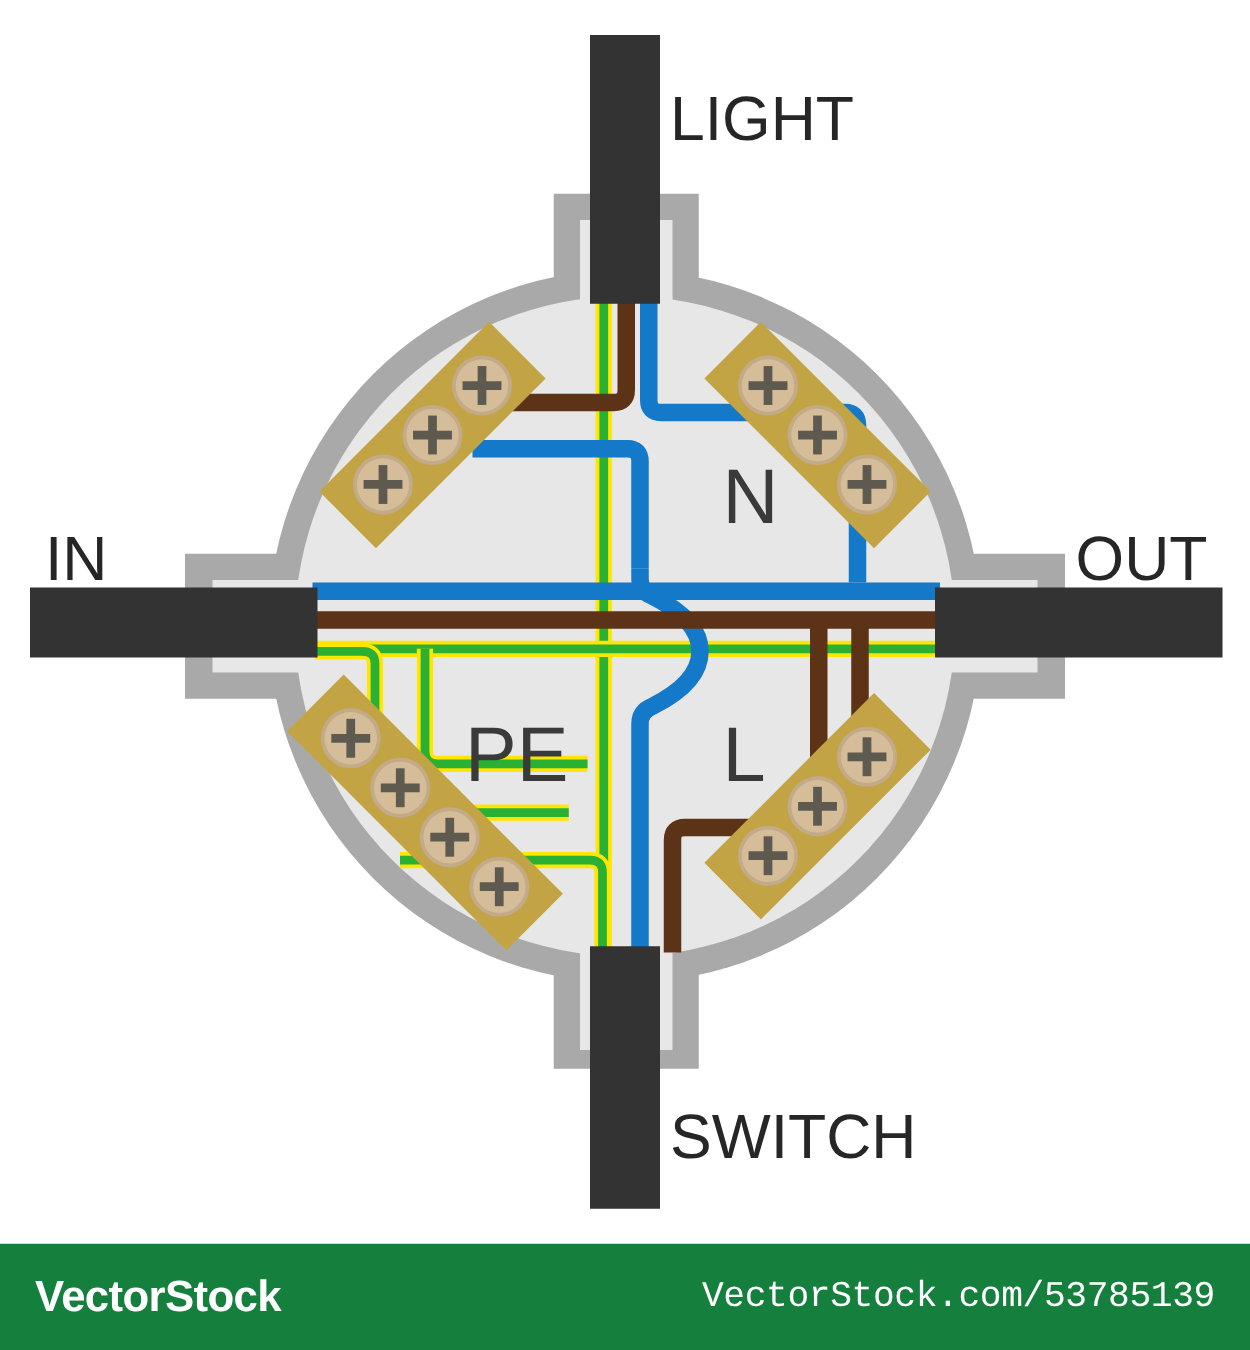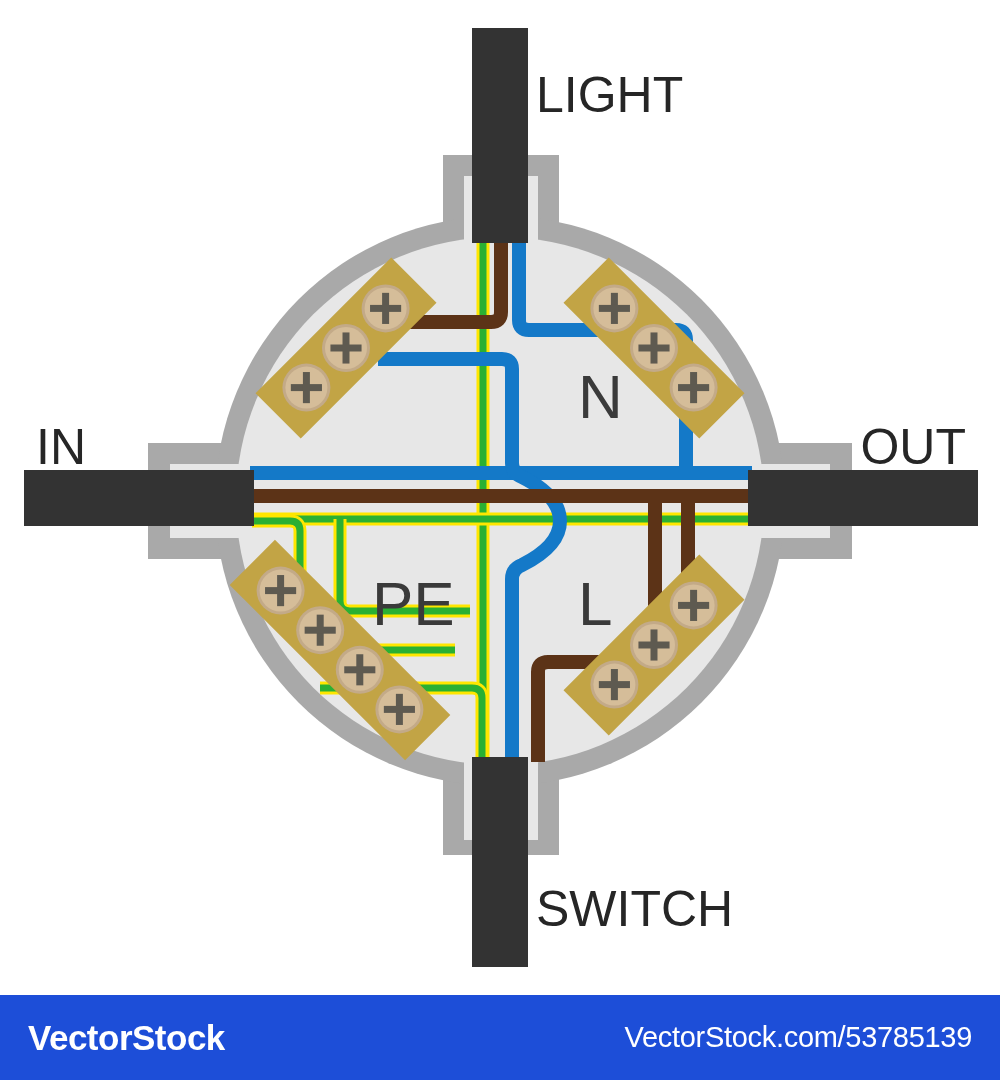--- a/index.html
+++ b/index.html
@@ -40,37 +40,37 @@
     font-weight: 400;
     font-size: 62px;
     fill: #3a3a3a;
   }
   #footer {
     position: absolute;
     left: 0;
     bottom: 0;
     width: 1000px;
     height: 85px;
-    background: #1d4ed8;
+    background: #15803d;
     display: flex;
     align-items: center;
     justify-content: space-between;
     box-sizing: border-box;
     padding: 0 28px;
   }
   #footer .brand {
     color: #ffffff;
     font-family: "Liberation Sans", sans-serif;
     font-weight: 700;
     font-size: 35px;
     letter-spacing: -0.5px;
   }
   #footer .url {
     color: #ffffff;
-    font-family: Liberation Sans, sans-serif;
+    font-family: Liberation Mono, monospace;
     font-weight: 400;
     font-size: 29px;
     letter-spacing: -0.3px;
     margin-left: 40px;
   }
 </style>
 </head>
 <body>
 
 <div id="stage">

